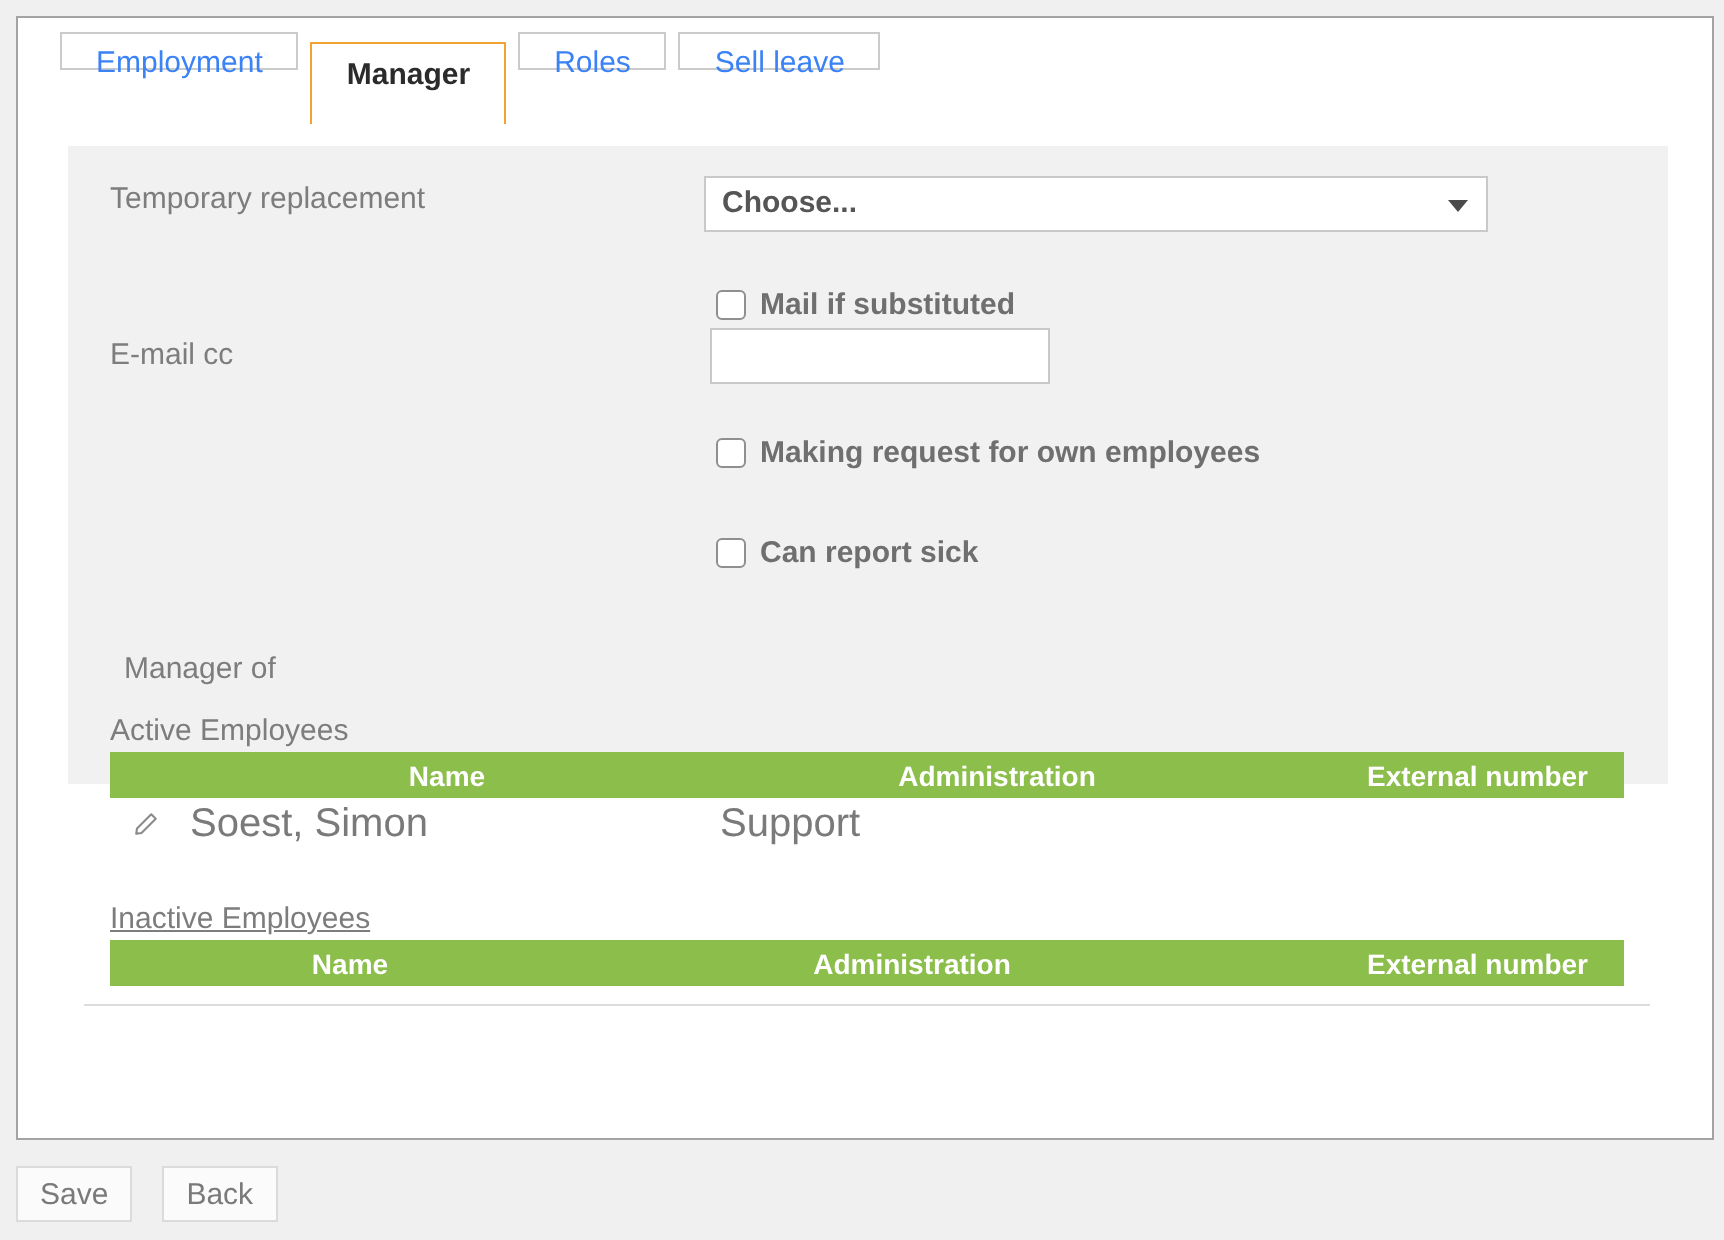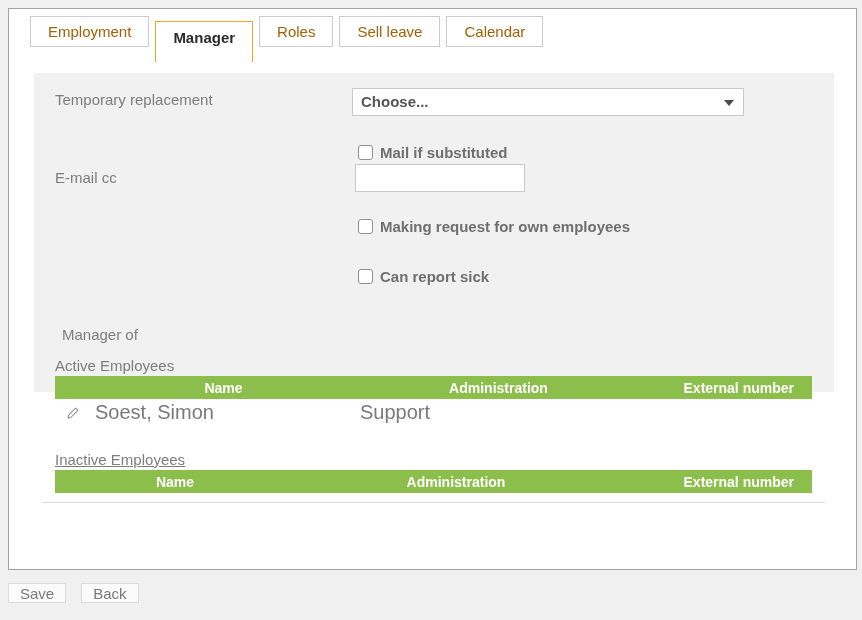--- a/index.html
+++ b/index.html
@@ -13,23 +13,23 @@
   .window {
     position:absolute; left:8px; top:8px; width:849px; height:562px;
     background:#ffffff; border:1px solid #a3a3a3;
   }
   
   .tabs {
     position:absolute; left:21px; top:4px;
     display:flex; align-items:flex-start; gap:6px;
   }
   .tab {
-    margin-top:3px; height:31px; line-height:29px;
+    margin-top:3px; height:19px; line-height:29px;
     padding:0 17px; background:#fff;
-    border:1px solid #cbcbcb; color:#a16207;
+    border:1px solid #cbcbcb; color:#3b82f6;
     font-size:15px; cursor:pointer; white-space:nowrap;
   }
   .tab.active {
     margin-top:8px; height:41px; line-height:32px;
     border:1px solid #f0a32f; border-bottom:none;
     color:#2b2b2b; font-weight:600;
   }
   
   .panel {
     position:absolute; left:25px; top:64px; width:800px; height:319px;
@@ -78,37 +78,36 @@
   .t-inactive .c-admin { width:322px; text-align:center; }
   .t-inactive .c-ext { width:195px; text-align:right; padding-right:18px; }
   .pencil { cursor:pointer; display:inline-block; line-height:0; }
   .divider {
     position:absolute; left:8px; right:9px; top:429px;
     border-top:1px solid #dcdcdc;
   }
   
   .footer { position:absolute; left:8px; top:583px; display:flex; gap:15px; }
   .btn {
-    min-width:43px; height:20px; padding:0 11px;
+    min-width:43px; height:28px; padding:0 11px;
     background:#fbfbfb; border:1px solid #dbdbdb;
     color:#7a7a7a; font-size:15px; font-family:"Liberation Sans",sans-serif;
     cursor:pointer;
   }
 </style>
 </head>
 <body>
 
 <div class="window">
 
   <div class="tabs">
     <div class="tab">Employment</div>
     <div class="tab active">Manager</div>
     <div class="tab">Roles</div>
     <div class="tab">Sell leave</div>
-    <div class="tab">Calendar</div>
   </div>
 
   <div class="panel">
 
     <div class="lbl" style="left:21px; top:18px;">Temporary replacement</div>
 
     <div class="select">
       <span>Choose...</span>
       <span class="arrow"></span>
     </div>

